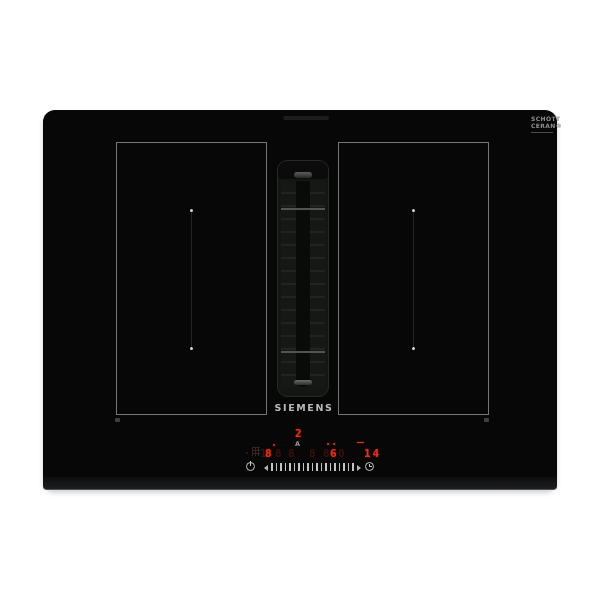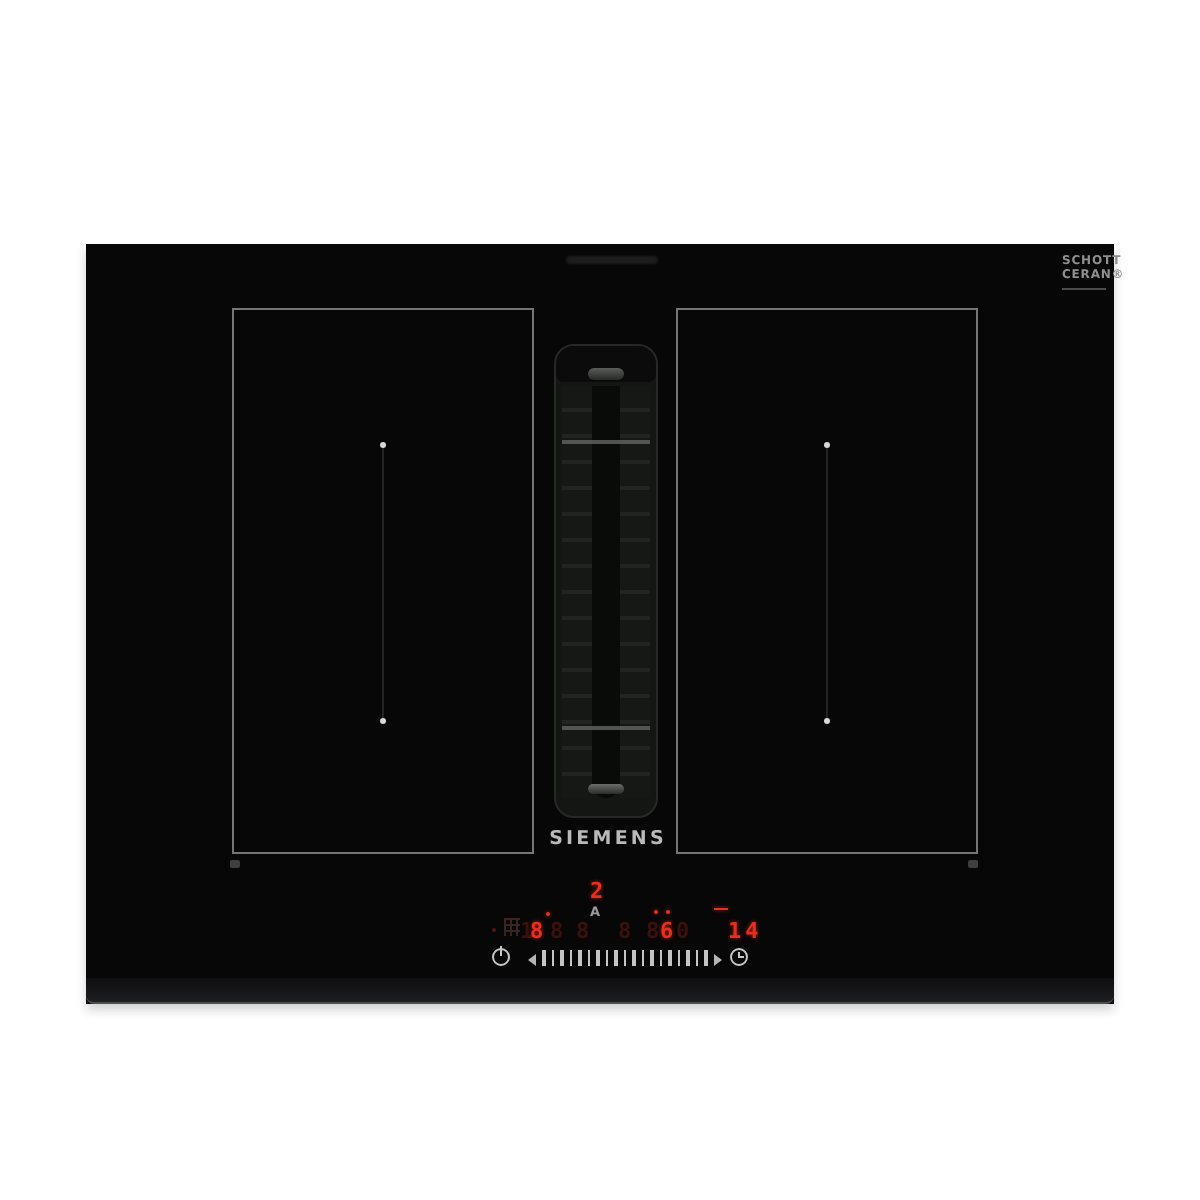--- a/index.html
+++ b/index.html
@@ -1,22 +1,22 @@
 <!DOCTYPE html>
 <html><head>
 <meta charset="utf-8">
 <style>
   html,body{margin:0;padding:0;background:#ffffff;}
   #stage{position:relative;width:600px;height:600px;background:#ffffff;overflow:hidden;
          font-family:"DejaVu Sans", sans-serif;}
 
   
   .hob{position:absolute;left:43px;top:110px;width:514px;height:380px;
-       background:#070707;border-radius:0;
-       box-shadow:0 3px 5px rgba(0,0,0,0.18);margin-top:12px;}
+       background:#070707;border-radius:12px;
+       box-shadow:0 3px 5px rgba(0,0,0,0.18);}
   .hob-front-edge{position:absolute;left:0;bottom:0;width:100%;height:12px;
        background:linear-gradient(#0e0e10,#1d1e20);
        border-bottom:1px solid #4d4d4d;border-radius:0 0 4px 4px;}
 
   
   .model-marking{position:absolute;left:240px;top:6px;width:46px;height:4px;
        background:#1d1d1d;filter:blur(0.6px);border-radius:2px;}
 
   
   .glass-brand{position:absolute;left:488px;top:6px;width:56px;

